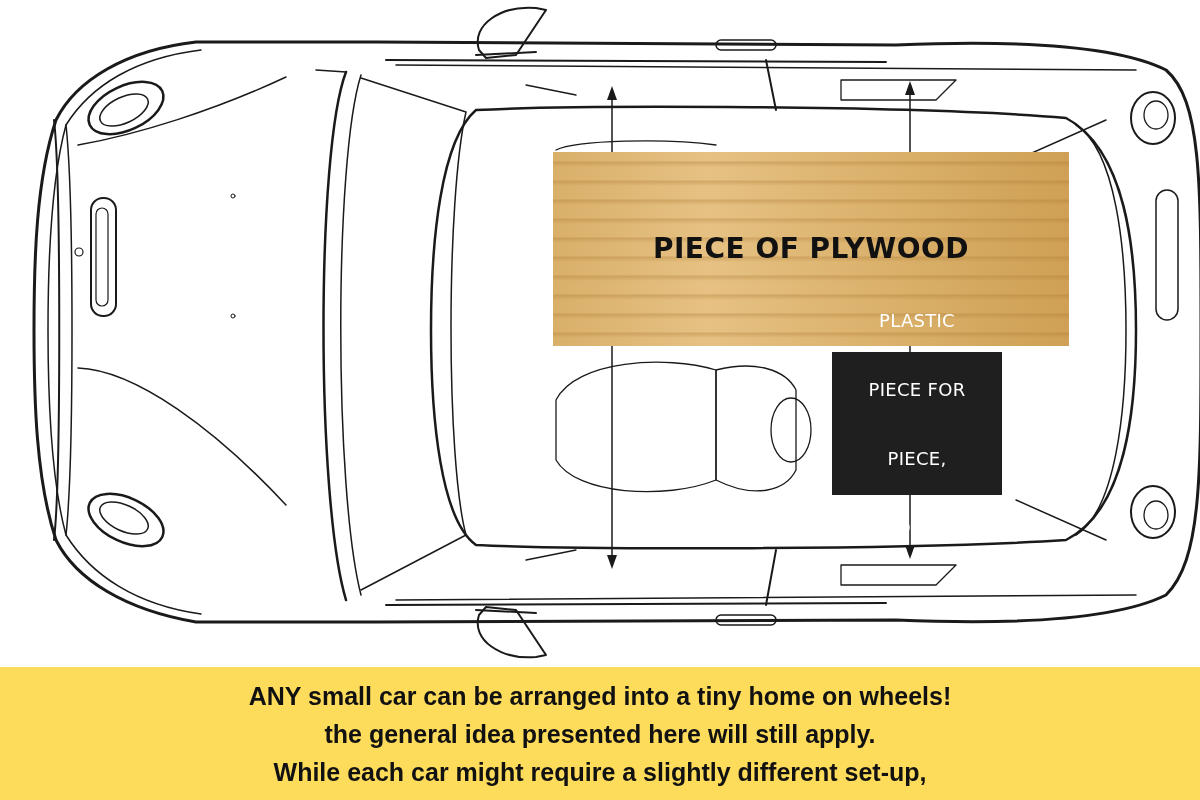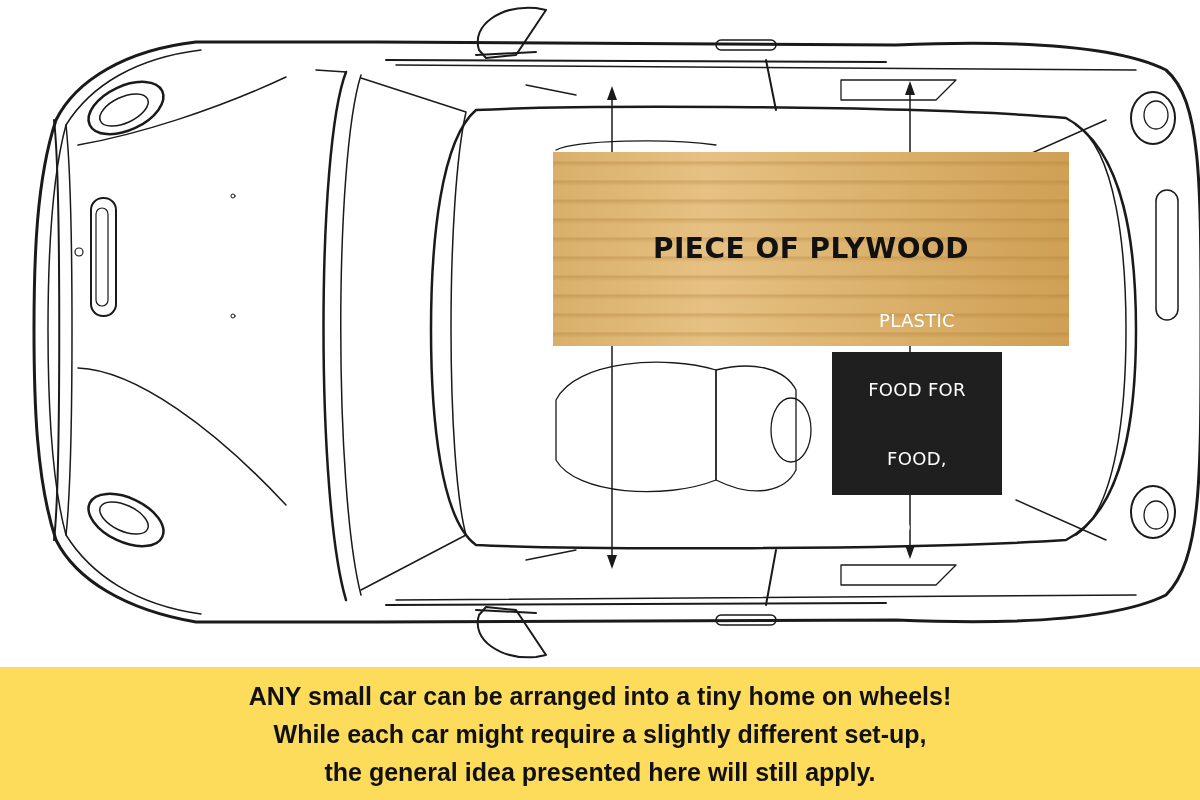--- a/index.html
+++ b/index.html
@@ -106,23 +106,23 @@
       <path d="M889 545 L894 559 L899 545 Z" stroke="none"></path>
     </g>
   </svg>
 
   <div class="plywood">
     <div class="line">PIECE OF PLYWOOD</div>
   </div>
 
   <div class="bins">
     <div class="line">PLASTIC</div>
-    <div class="line">FOOD FOR</div>
-    <div class="line">FOOD,</div>
+    <div class="line">PIECE FOR</div>
+    <div class="line">PIECE,</div>
     <div class="line">PLATFORM, ETC.</div>
   </div>
 </div>
 
 <div class="caption">
   <div class="line">ANY small car can be arranged into a tiny home on wheels!</div>
+  <div class="line">the general idea presented here will still apply.</div>
   <div class="line">While each car might require a slightly different set-up,</div>
-  <div class="line">the general idea presented here will still apply.</div>
 </div>
 
 </body></html>

